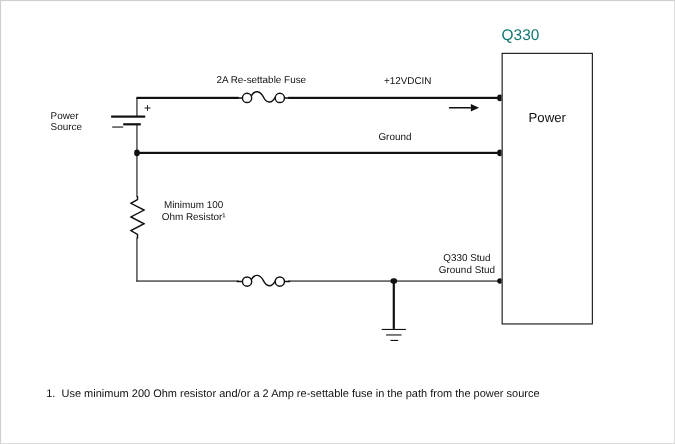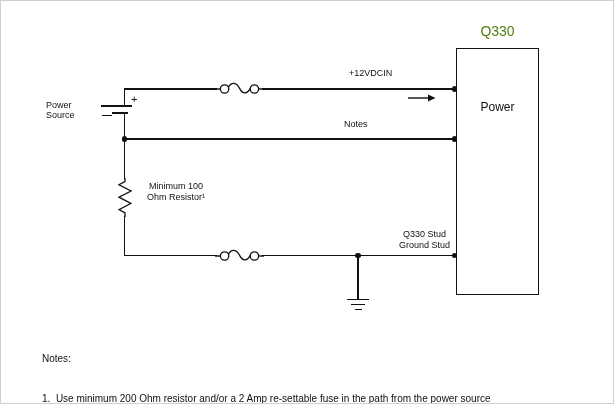--- a/index.html
+++ b/index.html
@@ -11,21 +11,21 @@
   .wire-h{position:absolute;height:1.4px;background:#111111;}
   .wire-v{position:absolute;width:1.4px;background:#111111;}
   .dot{position:absolute;width:5.6px;height:5.6px;border-radius:50%;background:#111111;}
   .lbl{position:absolute;font-size:9px;line-height:10.5px;white-space:nowrap;color:#111111;}
   .lbl.center{text-align:center;}
   .lbl.right{text-align:left;}
   .box{
     position:absolute;left:455px;top:47px;width:83px;height:247px;
     border:1.5px solid #111111;background:#ffffff;box-sizing:border-box;
   }
-  .q330{position:absolute;left:455px;top:22px;width:83px;text-align:center;font-size:14px;color:#4d7c0f;}
+  .q330{position:absolute;left:455px;top:22px;width:83px;font-size:14px;color:#0f766e;}
   .connector-label{position:absolute;left:455px;top:99px;width:83px;text-align:center;font-size:12px;line-height:14px;color:#111111;}
   .notes{position:absolute;left:41px;top:324px;width:525px;font-size:10px;line-height:13.4px;color:#111111;white-space:pre-wrap;}
   svg{position:absolute;display:block;}
 </style>
 </head>
 <body>
 
 <div class="page">
 
   <div class="wire-h" style="left:123px;top:87.4px;width:93px;"></div>
@@ -53,20 +53,21 @@
     <div>Source</div>
   </div>
 
   <svg style="left:214px;top:79px;" width="49" height="18" viewBox="0 0 49 18">
     <line x1="0" y1="9" x2="5.4" y2="9" stroke="#111" stroke-width="1.4"></line>
     <circle cx="9.6" cy="9" r="4.2" fill="#fff" stroke="#111" stroke-width="1.3"></circle>
     <path d="M 13.4,7.2 C 16.5,1.6 21.5,2.2 24.6,8.4 C 27.2,13.6 31.8,15.2 35.8,7.6" fill="none" stroke="#111" stroke-width="1.3"></path>
     <circle cx="39.4" cy="9" r="4.2" fill="#fff" stroke="#111" stroke-width="1.3"></circle>
     <line x1="43.6" y1="9" x2="49" y2="9" stroke="#111" stroke-width="1.4"></line>
   </svg>
+  <div class="lbl center" style="left:160px;top:65.5px;width:153px;">2A Re-settable Fuse</div>
 
   <svg style="left:214px;top:245.5px;" width="49" height="18" viewBox="0 0 49 18">
     <line x1="0" y1="9" x2="5.4" y2="9" stroke="#111" stroke-width="1.4"></line>
     <circle cx="9.6" cy="9" r="4.2" fill="#fff" stroke="#111" stroke-width="1.3"></circle>
     <path d="M 13.4,7.2 C 16.5,1.6 21.5,2.2 24.6,8.4 C 27.2,13.6 31.8,15.2 35.8,7.6" fill="none" stroke="#111" stroke-width="1.3"></path>
     <circle cx="39.4" cy="9" r="4.2" fill="#fff" stroke="#111" stroke-width="1.3"></circle>
     <line x1="43.6" y1="9" x2="49" y2="9" stroke="#111" stroke-width="1.4"></line>
   </svg>
 
   <svg style="left:116.5px;top:177px;" width="14" height="39" viewBox="0 0 14 39">
@@ -85,31 +86,30 @@
   <div class="dot" style="left:450.8px;top:85.4px;"></div>
   <div class="dot" style="left:450.8px;top:135.4px;"></div>
   <div class="dot" style="left:354.2px;top:251.6px;"></div>
   <div class="dot" style="left:450.8px;top:251.6px;"></div>
 
   <div class="lbl right" style="left:348px;top:67px;width:100px;">+12VDCIN</div>
   <svg style="left:407px;top:92px;" width="28" height="10" viewBox="0 0 28 10">
     <line x1="0" y1="5" x2="20" y2="5" stroke="#111" stroke-width="1.4"></line>
     <polygon points="20,1.6 27.5,5 20,8.4" fill="#111"></polygon>
   </svg>
-  <div class="lbl right" style="left:343px;top:117.5px;width:100px;">Notes</div>
+  <div class="lbl right" style="left:343px;top:117.5px;width:100px;">Ground</div>
   <div class="lbl center" style="left:383px;top:227.5px;width:81px;line-height:11.5px;">
     <div>Q330 Stud</div>
     <div>Ground Stud</div>
   </div>
 
   <div class="q330">Q330</div>
   <div class="box"></div>
   <div class="connector-label">
     <div>Power</div>
   </div>
 
   <div class="notes">
-    <div>Notes:</div>
     <div>1.  Use minimum 200 Ohm resistor and/or a 2 Amp re-settable fuse in the path from the power source</div>
     
   </div>
 
 </div>
 
 </body></html>

